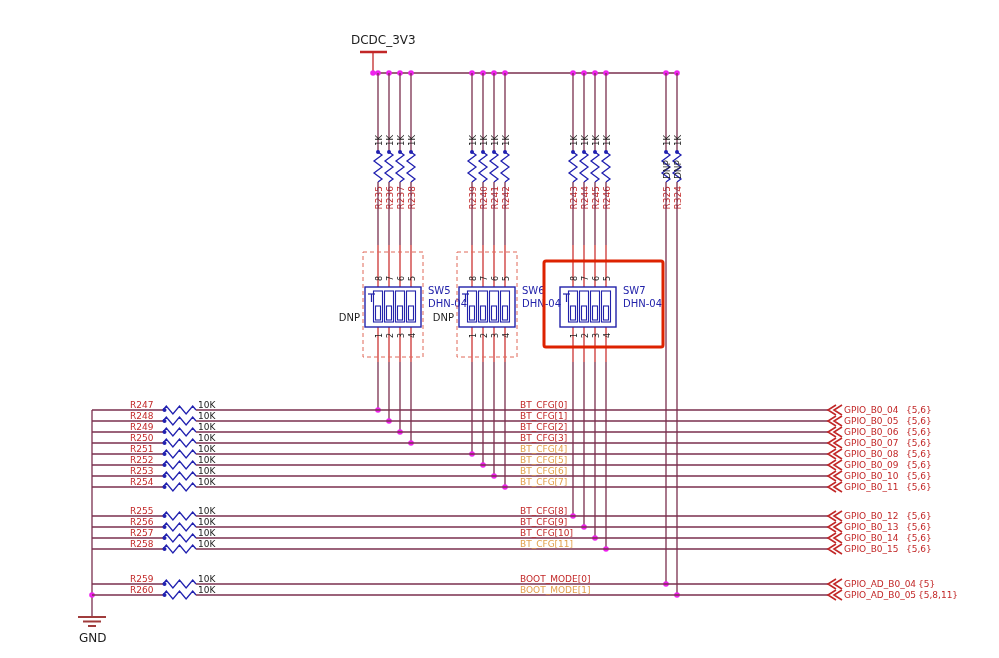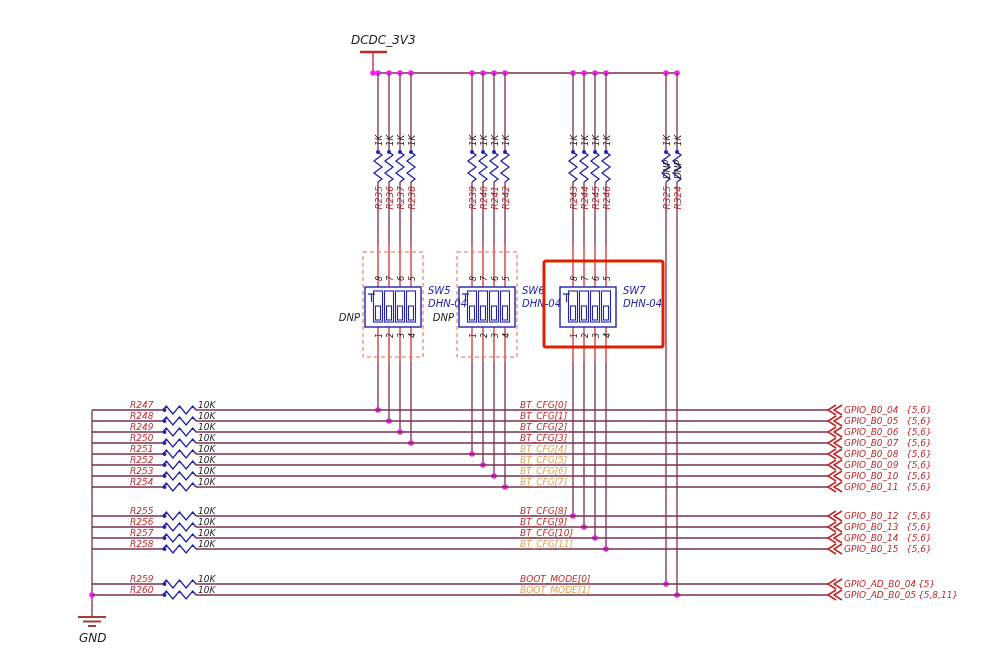--- a/index.html
+++ b/index.html
@@ -1,16 +1,16 @@
 <!DOCTYPE html>
 <html><head>
 <meta charset="utf-8">
 <style>
   html,body{margin:0;padding:0;background:#ffffff;}
-  .canvas{position:relative;width:999px;height:658px;background:#ffffff;overflow:hidden;font-style:italic;}
+  .canvas{position:relative;width:999px;height:658px;background:#ffffff;overflow:hidden;}
   svg{font-family:"DejaVu Sans", sans-serif;}
   text{user-select:none;}
 </style>
 </head>
 <body>
 
 <div class="canvas">
   <svg id="schematic" width="999" height="658" viewBox="0 0 999 658" xmlns="http://www.w3.org/2000/svg">
       <line x1="373" y1="73" x2="677" y2="73" stroke="#7a2f4e" stroke-width="1.4"></line>
       <line x1="360" y1="52" x2="387" y2="52" stroke="#c22727" stroke-width="2.5"></line>

